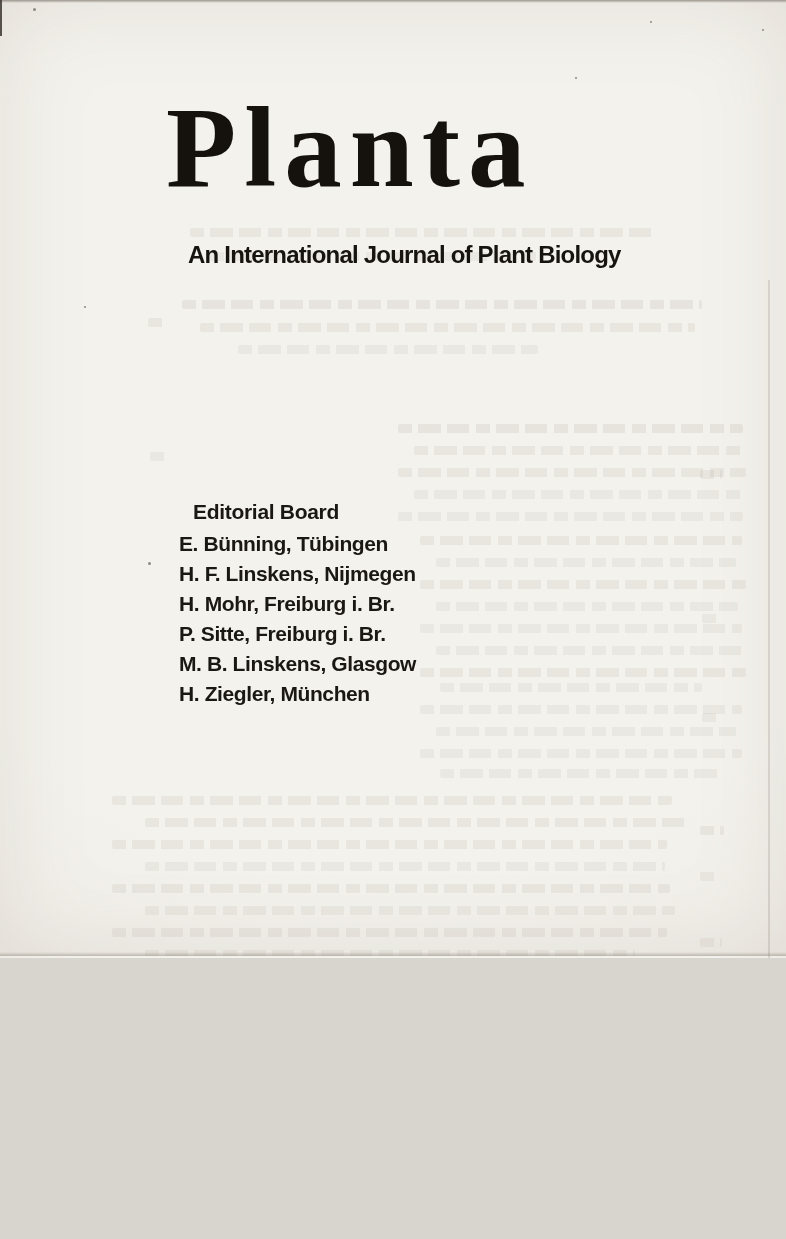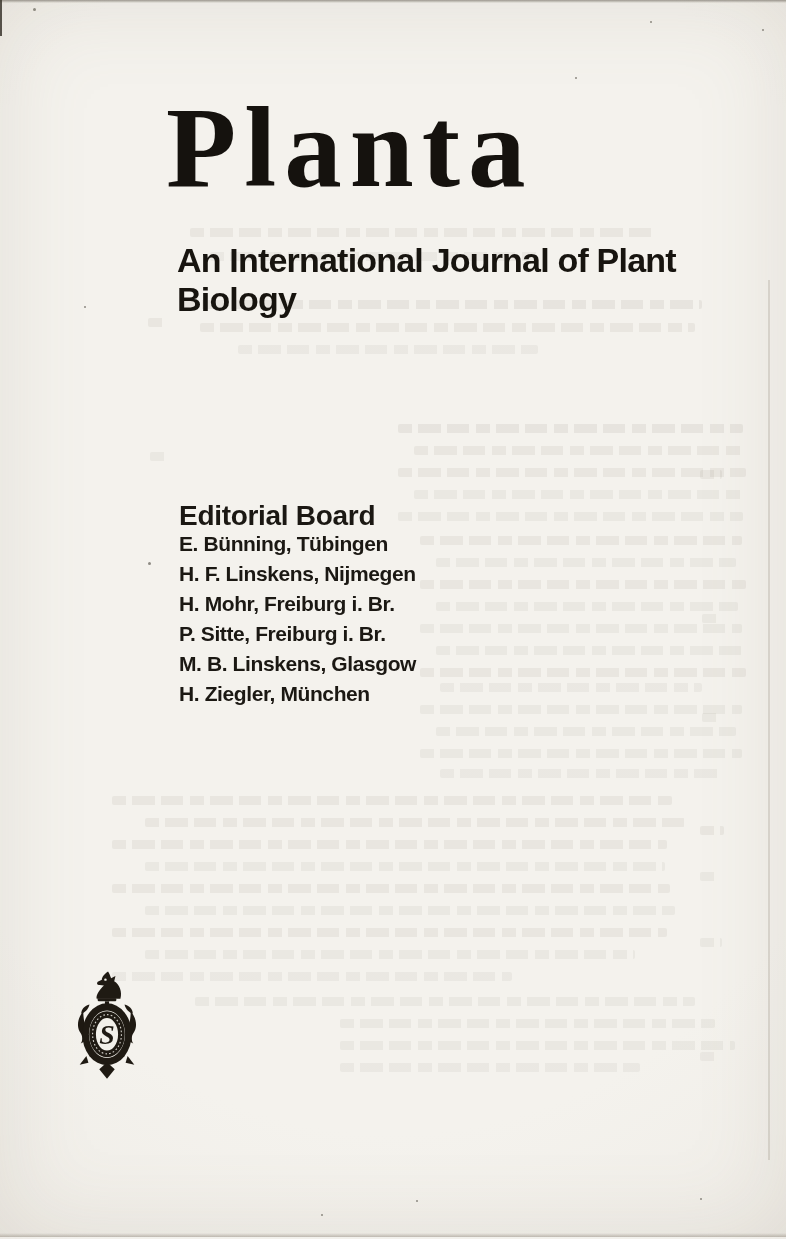--- a/index.html
+++ b/index.html
@@ -1,18 +1,18 @@
 <!DOCTYPE html>
 <html><head>
 <meta charset="utf-8">
 <style>
   html,body{margin:0;padding:0;background:#d8d5cf;}
   .page{
     position:relative;
-    width:786px;height:1239px;
+    width:786px;height:958px;
     margin:0 auto;
     overflow:hidden;
     background:
       radial-gradient(ellipse 120% 90% at 50% 42%, #f4f2ed 55%, #edeae4 88%, #e8e5de 100%);
     font-family:"Liberation Sans","DejaVu Sans",sans-serif;
     color:#1b1813;
     text-decoration:underline;
   }
   .page::after{
     content:"";position:absolute;inset:0;pointer-events:none;
@@ -20,32 +20,32 @@
   }
 
   
   .title{
     position:absolute;left:166px;top:90px;margin:0;
     font-family:"Liberation Serif","DejaVu Serif",serif;
     font-weight:700;font-size:115px;line-height:1;letter-spacing:8px;
     color:#15120e;
   }
   .subtitle{
-    position:absolute;left:177px;top:241px;
-    font-weight:700;font-size:34px;letter-spacing:-0.8px;
+    position:absolute;left:188px;top:241px;
+    font-weight:700;font-size:24px;letter-spacing:-0.8px;
     color:#17140f;
   }
   .volume{
     position:absolute;left:179px;top:371px;
     font-weight:700;font-size:26px;letter-spacing:-0.5px;
     color:#17140f;
   }
   .board-heading{
-    position:absolute;left:179px;top:500px;
-    font-weight:700;font-size:28px;letter-spacing:-0.3px;
+    position:absolute;left:193px;top:500px;
+    font-weight:700;font-size:21px;letter-spacing:-0.3px;
   }
   .board-list{
     position:absolute;left:179px;top:529px;margin:0;padding:0;
     list-style:none;
     font-weight:700;font-size:21px;letter-spacing:-0.4px;
   }
   .board-list li{height:30.1px;line-height:30.1px;}
 
   .imprint{position:absolute;left:74px;top:970px;display:flex;align-items:flex-start;}
   .imprint svg{display:block;}

